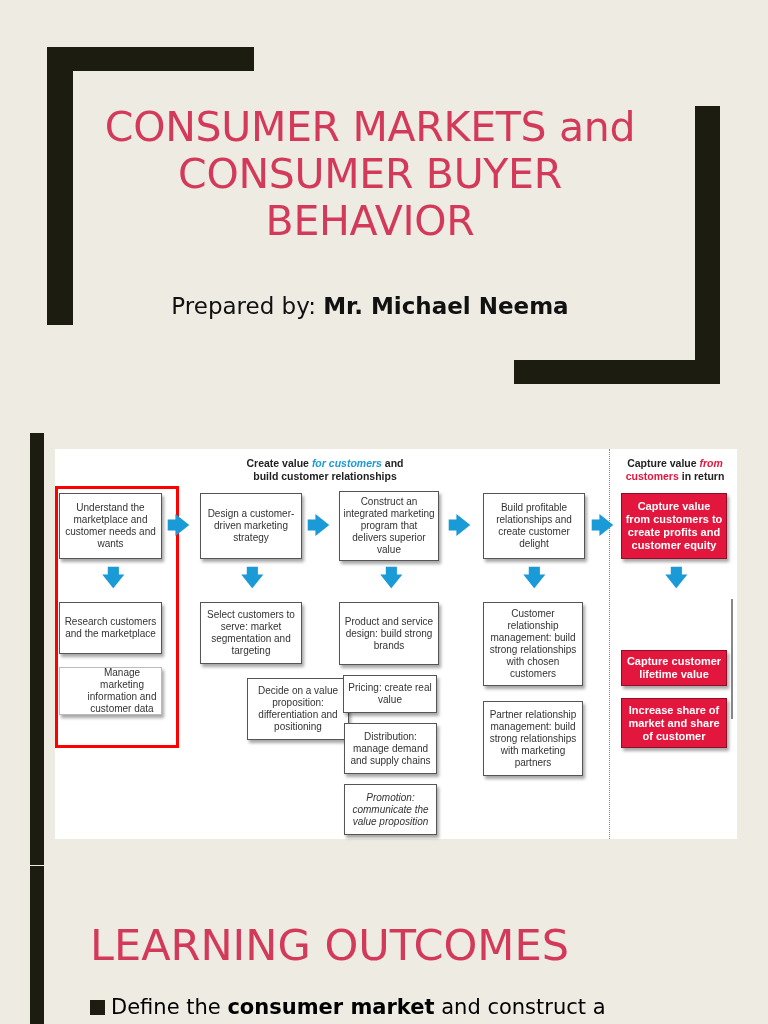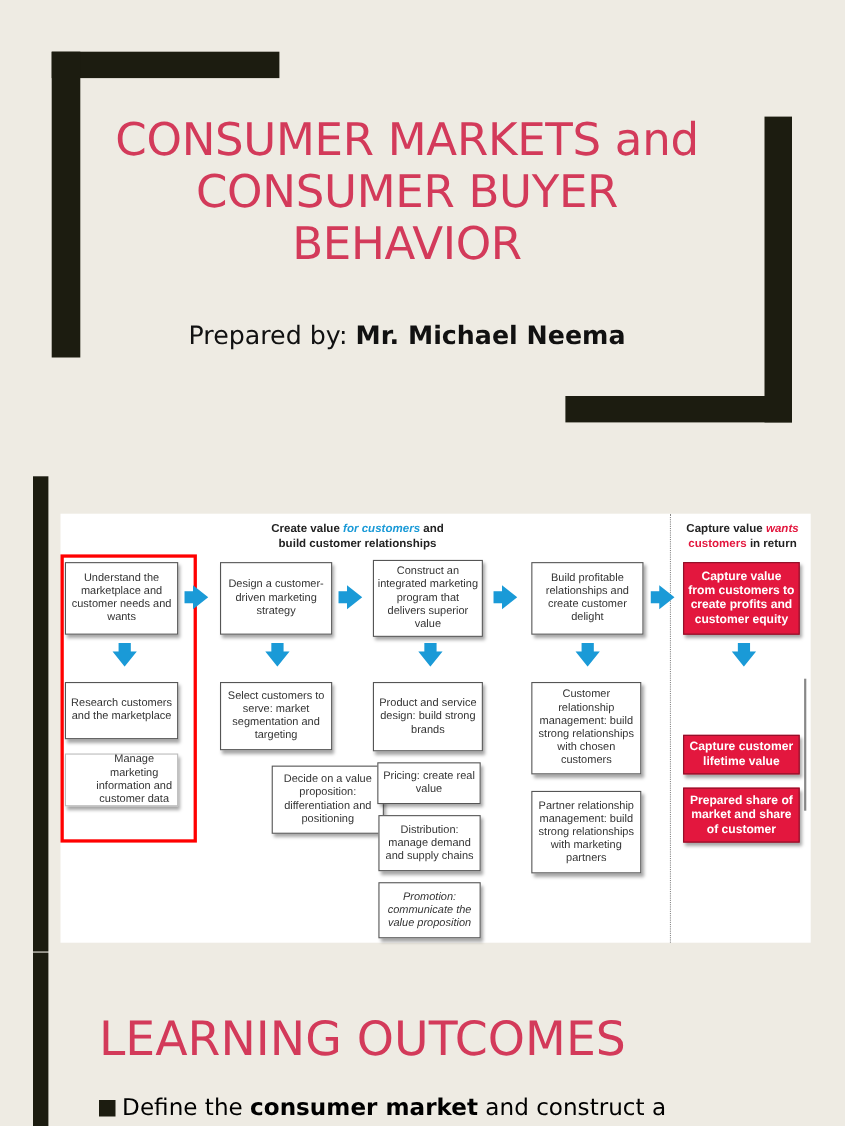--- a/index.html
+++ b/index.html
@@ -13,21 +13,21 @@
            color: #d33a5a; font-size: 41px; line-height: 47px; font-weight: normal; letter-spacing: -0.3px; }
   .prepared { position: absolute; left: 100px; top: 293px; width: 540px; text-align: center;
               font-size: 23px; color: #111; }
   .prepared b { font-weight: bold; }
   .email { position: absolute; left: 100px; top: 328px; width: 534px; text-align: center;
            font-size: 23px; color: #111; }
   .email a { color: #111; text-decoration: underline; }
 
   
   .slide2 { position: absolute; left: 0; top: 405px; width: 768px; height: 460px; }
-  .diagram { position: absolute; left: 55px; top: 62px; width: 682px; height: 390px; background: #fff;
+  .diagram { position: absolute; left: 55px; top: 44px; width: 682px; height: 390px; background: #fff;
              font-family: "Liberation Sans", sans-serif; }
   .dhead { position: absolute; font-weight: bold; font-size: 10.5px; text-align: center; color: #222; line-height: 13px; }
   .dhead .blue { color: #1a9ad7; font-style: italic; }
   .dhead .red { color: #e3173e; }
   .box { position: absolute; background: #fff; border: 1px solid #555; box-shadow: 2px 3px 3px rgba(0,0,0,0.35);
          font-size: 10px; line-height: 12px; text-align: center; color: #333; display: flex; align-items: center; justify-content: center; padding: 2px 3px; }
   .rbox { position: absolute; background: #e3173e; border: 1px solid #8b0f27; box-shadow: 2px 3px 3px rgba(0,0,0,0.35);
           font-size: 11px; line-height: 13px; text-align: center; color: #fff; font-weight: bold; display: flex; align-items: center; justify-content: center; padding: 2px; }
   .arrow-r { position: absolute; color: #1a9ad7; font-size: 22px; font-weight: bold; line-height: 22px; }
   .arrow-d { position: absolute; color: #1a9ad7; font-size: 22px; font-weight: bold; line-height: 22px; }
@@ -63,21 +63,21 @@
 
   <div class="diagram">
     <div class="dotline"></div>
     <div class="rshade"></div>
 
     <div class="dhead" style="left:150px;top:8px;width:240px;">
       <span>Create value </span><span class="blue">for customers</span><span> and</span><br>
       <span>build customer relationships</span>
     </div>
     <div class="dhead" style="left:560px;top:8px;width:120px;">
-      <span>Capture value </span><span class="red" style="font-style:italic">wants</span><br>
+      <span>Capture value </span><span class="red" style="font-style:italic">from</span><br>
       <span class="red">customers</span><span> in return</span>
     </div>
 
     <div class="redframe"></div>
 
     <div class="box" style="left:4px;top:44px;width:103px;height:66px;">Understand the marketplace and customer needs and wants</div>
     <div class="arrow-d" style="left:47px;top:118px;">🡇</div>
     <div class="box" style="left:4px;top:153px;width:103px;height:52px;">Research customers and the marketplace</div>
     <div class="box" style="left:4px;top:218px;width:103px;height:48px;border-color:#bbb;padding-left:26px;">Manage marketing information and customer data</div>
 
@@ -102,21 +102,21 @@
     <div class="box" style="left:428px;top:44px;width:102px;height:66px;">Build profitable relationships and create customer delight</div>
     <div class="arrow-d" style="left:468px;top:118px;">🡇</div>
     <div class="box" style="left:428px;top:153px;width:100px;height:84px;">Customer relationship management: build strong relationships with chosen customers</div>
     <div class="box" style="left:428px;top:252px;width:100px;height:75px;">Partner relationship management: build strong relationships with marketing partners</div>
 
     <div class="arrow-r" style="left:536px;top:66px;">🡆</div>
 
     <div class="rbox" style="left:566px;top:44px;width:106px;height:66px;">Capture value from customers to create profits and customer equity</div>
     <div class="arrow-d" style="left:610px;top:118px;">🡇</div>
     <div class="rbox" style="left:566px;top:201px;width:106px;height:36px;">Capture customer lifetime value</div>
-    <div class="rbox" style="left:566px;top:249px;width:106px;height:50px;">Prepared share of market and share of customer</div>
+    <div class="rbox" style="left:566px;top:249px;width:106px;height:50px;">Increase share of market and share of customer</div>
   </div>
 
   <div class="bar" style="left:30px;top:461px;width:14px;height:160px;"></div>
   <h2 class="learn">LEARNING OUTCOMES</h2>
   <div class="bullet">
     <span class="sq"></span><span>Define the </span><b>consumer market</b><span> and construct a</span>
   </div>
 </div>
 
 </body></html>

